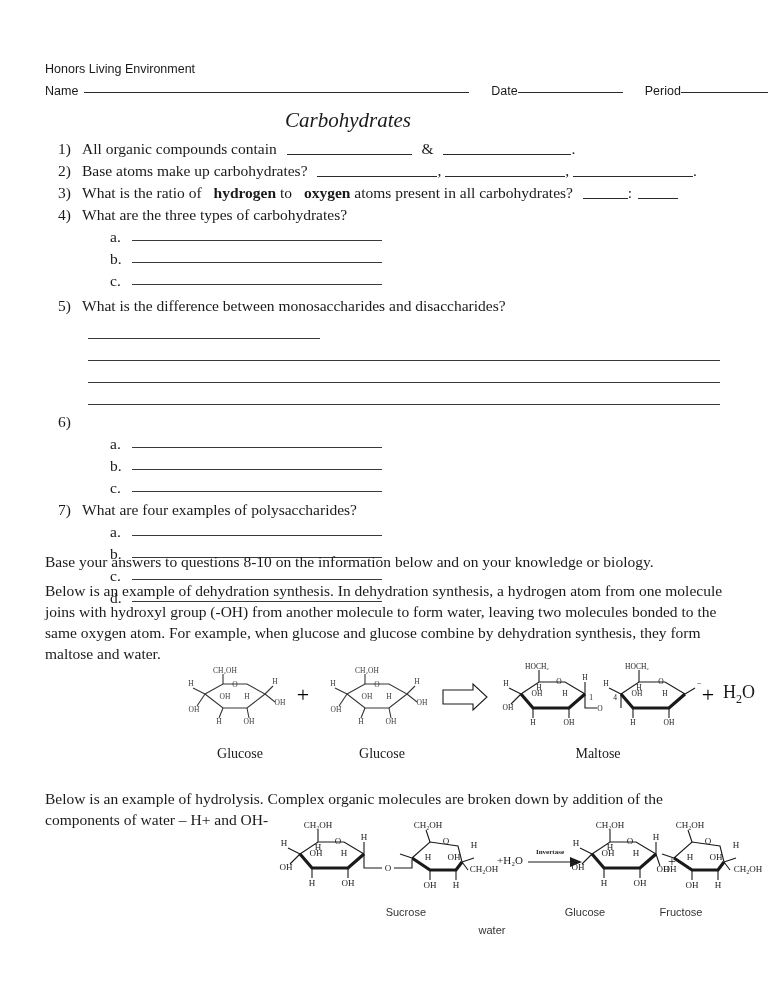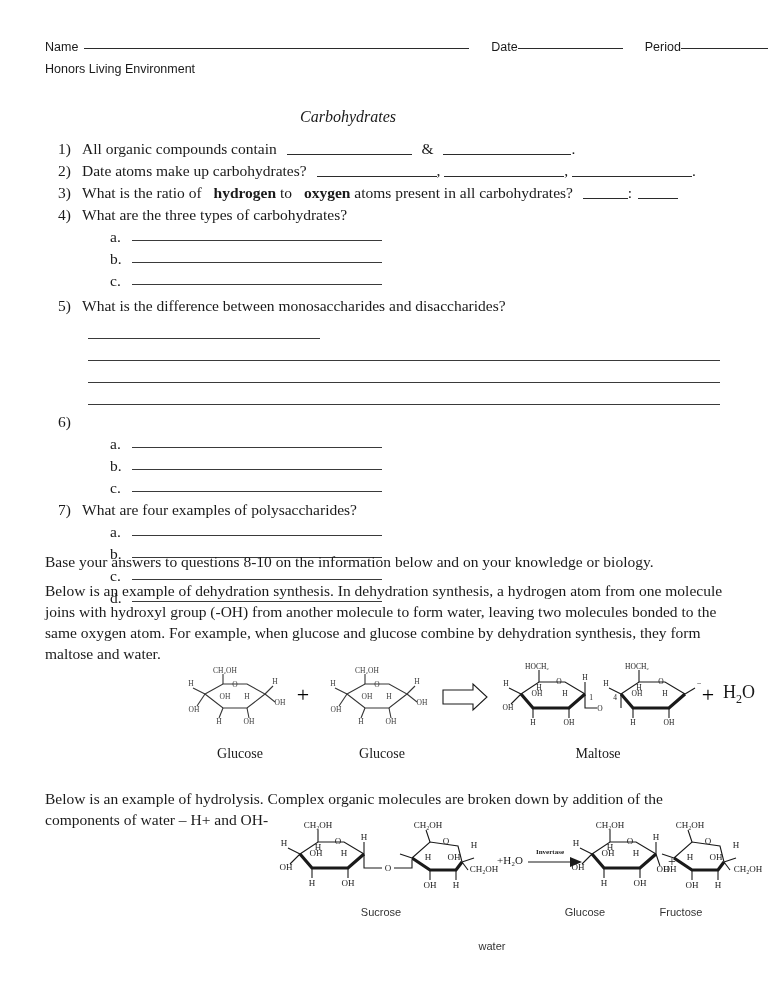--- a/index.html
+++ b/index.html
@@ -17,21 +17,21 @@
   .page { position: relative; width: 768px; height: 994px; padding: 0; }
 
   
   .hdr {
     position: absolute;
     left: 45px; top: 40px; width: 678px;
     display: flex; align-items: baseline;
     font-family: "Liberation Sans", sans-serif;
     font-size: 12.5px;
   }
-  .hdr-label { white-space: nowrap; }
+  .hdr-label { white-space: nowrap; margin-top: 44px; }
   .rule {
     border-bottom: 1px solid #2b2b2b;
     height: 0; display: inline-block;
     position: relative; top: -2px;
   }
   .rule-name { flex: 0 0 385px; margin-left: 6px; }
   .rule-date { flex: 0 0 105px; }
   .rule-period { flex: 0 0 108px; }
   .gap-sm { width: 22px; flex: 0 0 22px; }
 
@@ -45,21 +45,21 @@
     position: absolute; left: 0; top: 78px; width: 768px;
     text-align: center;
     font-family: "Liberation Serif", serif;
     font-size: 22px;
     letter-spacing: .2px;
   }
   .subtitle {
     position: absolute; left: 0; top: 108px; width: 696px;
     text-align: center;
     font-style: italic;
-    font-size: 16px;
+    font-size: 21px;
   }
 
   
   .qlist { position: absolute; left: 58px; top: 138px; width: 700px; }
   .qrow {
     display: flex; align-items: baseline;
     font-size: 15.5px; line-height: 21px;
     margin-bottom: 1px;
     white-space: nowrap;
   }
@@ -150,21 +150,21 @@
         <span>All organic compounds contain</span>
         <span class="sp"></span><span class="blank bl-125"></span><span class="sp"></span>
         <span>&amp;</span>
         <span class="sp"></span><span class="blank bl-128"></span><span>.</span>
       </span>
     </div>
 
     <div class="qrow">
       <span class="qnum">2)</span>
       <span class="qtext">
-        <span>Date atoms make up carbohydrates?</span>
+        <span>Base atoms make up carbohydrates?</span>
         <span class="sp"></span><span class="blank bl-120"></span>,
         <span class="blank bl-120"></span>,
         <span class="blank bl-120"></span><span>.</span>
       </span>
     </div>
 
     <div class="qrow">
       <span class="qnum">3)</span>
       <span class="qtext">
         <span>What is the ratio of</span>
@@ -444,19 +444,19 @@
         <text class="atom" x="196" y="28">H</text>
         <text class="atom" x="150" y="40">H</text>
         <text class="atom" x="176" y="40">OH</text>
         <text class="atom" x="130" y="52">OH</text>
         <text class="atom" x="152" y="68">OH</text>
         <text class="atom" x="178" y="68">H</text>
         <text class="atom" x="208" y="52">CH₂OH</text>
       </g>
     </svg>
 
-    <div class="chem-label" style="position:absolute; left:58px; top:86px; width:90px;">Sucrose</div>
-    <div class="chem-label" style="position:absolute; left:174px; top:120px; width:80px;">water</div>
+    <div class="chem-label" style="position:absolute; left:58px; top:86px; width:90px;text-align:right;">Sucrose</div>
+    <div class="chem-label" style="position:absolute; left:174px; top:104px; width:80px;">water</div>
     <div class="chem-label" style="position:absolute; left:262px; top:86px; width:90px;">Glucose</div>
     <div class="chem-label" style="position:absolute; left:358px; top:86px; width:90px;">Fructose</div>
   </div>
 
 </div>
 
 </body></html>

